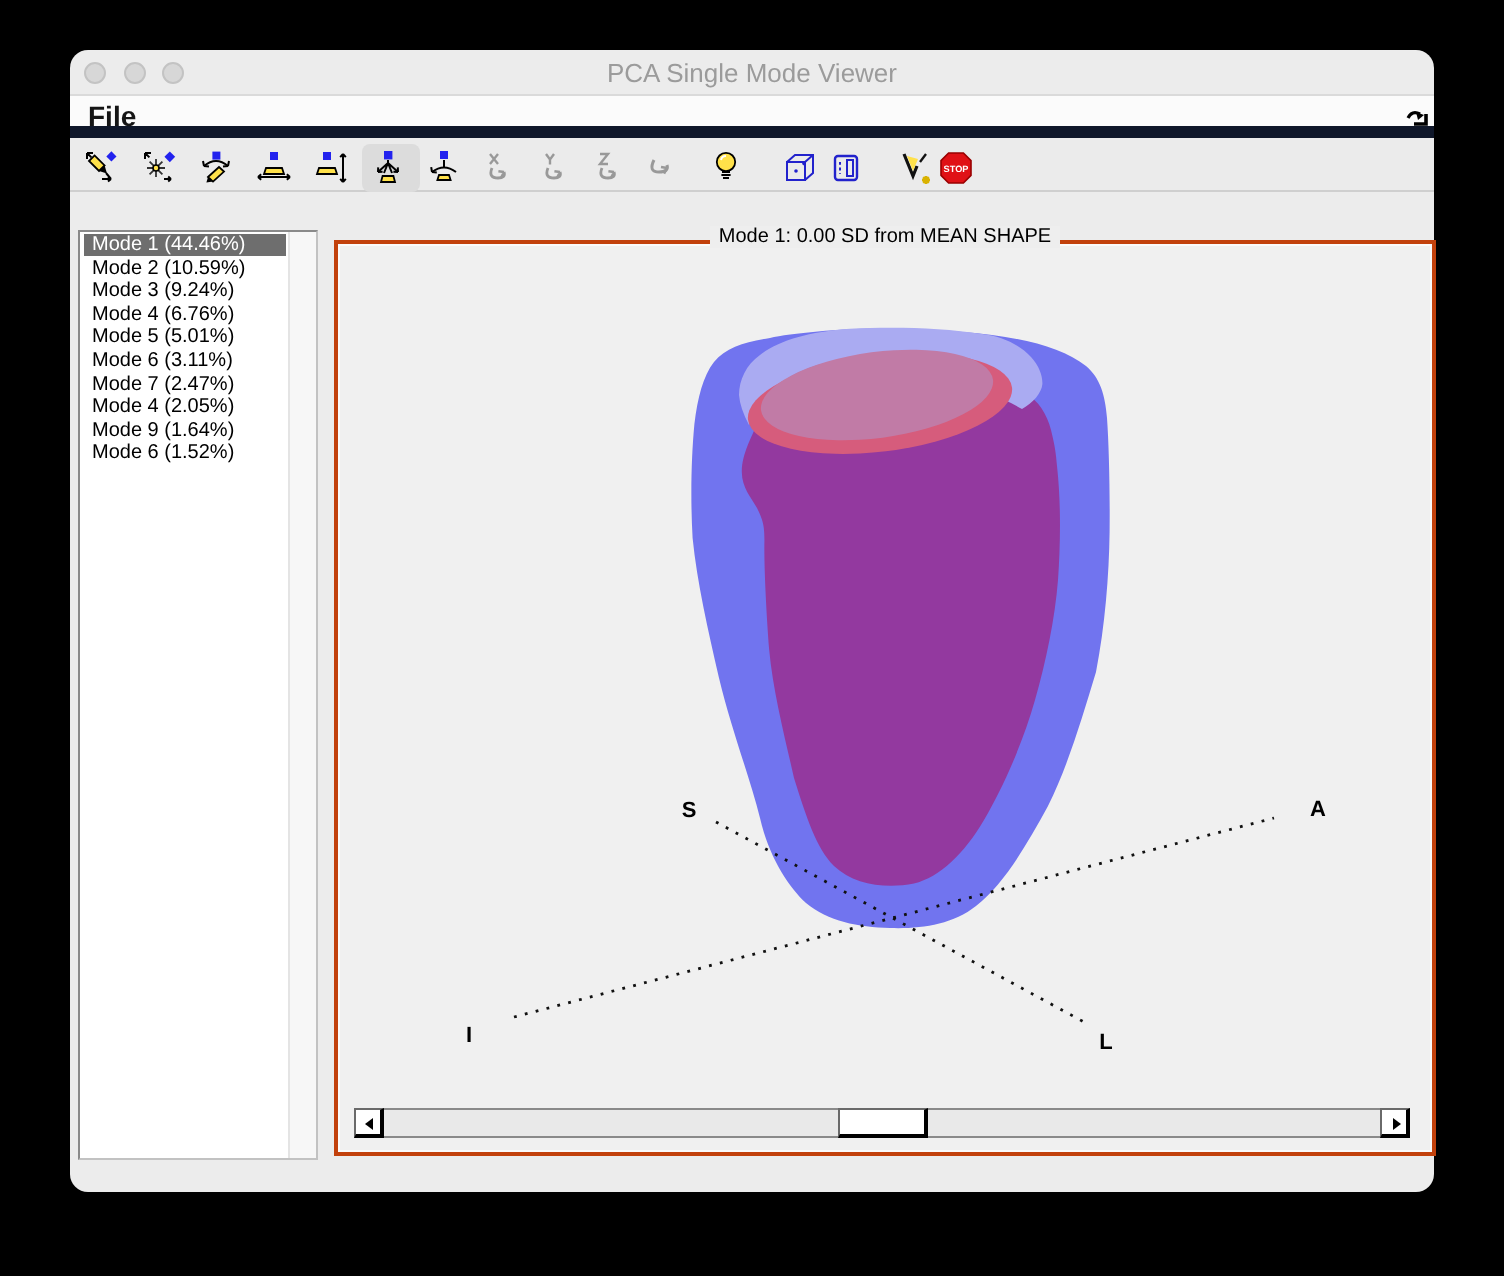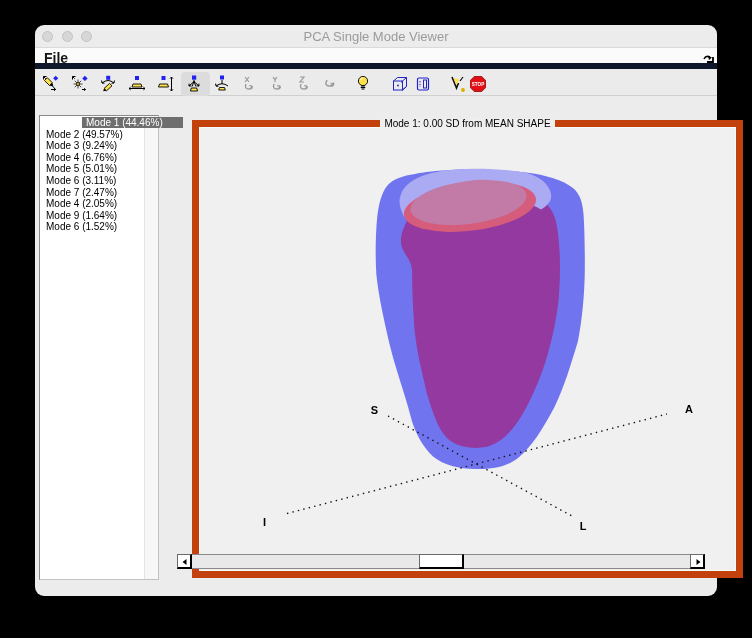--- a/index.html
+++ b/index.html
@@ -20,24 +20,24 @@
     background:#ebebeb; border-bottom:1px solid #cfcfcf; }
   .ticon { position:absolute; top:6px; width:18px; height:18px; }
   #selbg { position:absolute; left:146px; top:3px; width:29px; height:24px;
     background:#dcdcdc; border-radius:4px; }
   #listbox { position:absolute; left:4px; top:90px; width:120px; height:465px;
     background:#fff; border:1px solid; border-color:#8a8a8a #c2c2c2 #c2c2c2 #8a8a8a; }
   #listbox .vsb { position:absolute; right:0; top:0; width:14px; height:100%;
     background:#f7f7f7; border-left:1px solid #e4e4e4; }
   .li { position:absolute; left:2px; width:101px; height:11px; font-size:10px;
     line-height:11.5px; padding-left:4px; color:#000; white-space:nowrap; }
-  .li.sel { background:#6e6e6e; color:#fff;margin-left:40px; }
+  .li.sel { background:#6e6e6e; color:#fff; }
   #panel { position:absolute; left:132px; top:95px; width:551px; height:458px;
-    background:#f0f0f0; border:7px solid #c2410c;
-    box-shadow: inset 1px 1px 0 #fafafa, inset -1px -1px 0 #fafafa; margin-left: 25px; }
+    background:#f0f0f0; border:2px solid #c2410c;
+    box-shadow: inset 1px 1px 0 #fafafa, inset -1px -1px 0 #fafafa; }
   #ptitle { position:absolute; left:0; top:-9px; width:100%; text-align:center;
     font-size:10px; line-height:11px; }
   #ptitle span { font-weight:500; color:#000; background:#eeeeee; padding:0 4px; }
   #canvas { position:absolute; left:0; top:0; width:543px; height:456px; }
   #sbar { position:absolute; left:142px; top:529px; width:528px; height:15px;
     background:#e9e9e9; border:1px solid #8a8a8a; }
   .sbtn { position:absolute; top:-1px; width:15px; height:15px; background:#fff;
     border:1px solid #6a6a6a; border-right:2px solid #000; border-bottom:2px solid #000; }
   .sbtn svg { position:absolute; left:3px; top:3px; }
   #sthumb { position:absolute; left:241px; top:-1px; width:45px; height:15px; background:#fff;
@@ -152,21 +152,21 @@
       <path d="M13,13 l0,4 M11,15 l4,0 M11.6,13.6 l2.8,2.8 M14.4,13.6 l-2.8,2.8" stroke="#d9b200" stroke-width="1.2"></path>
     </svg>
     <svg class="ticon" style="left:434px" viewBox="0 0 18 18">
       <polygon points="5.3,1.5 12.7,1.5 16.5,5.3 16.5,12.7 12.7,16.5 5.3,16.5 1.5,12.7 1.5,5.3" fill="#e01116" stroke="#900" stroke-width="0.8"></polygon>
       <text x="9" y="11" font-size="4.6" font-weight="bold" fill="#fff" text-anchor="middle" font-family="Liberation Sans">STOP</text>
     </svg>
   </div>
   <div id="listbox">
     <div class="vsb"></div>
     <div class="li sel" style="top:1px">Mode 1 (44.46%)</div>
-    <div class="li" style="top:12.6px">Mode 2 (49.57%)</div>
+    <div class="li" style="top:12.6px">Mode 2 (10.59%)</div>
     <div class="li" style="top:24.2px">Mode 3 (9.24%)</div>
     <div class="li" style="top:35.8px">Mode 4 (6.76%)</div>
     <div class="li" style="top:47.4px">Mode 5 (5.01%)</div>
     <div class="li" style="top:59px">Mode 6 (3.11%)</div>
     <div class="li" style="top:70.6px">Mode 7 (2.47%)</div>
     <div class="li" style="top:82.2px">Mode 4 (2.05%)</div>
     <div class="li" style="top:93.8px">Mode 9 (1.64%)</div>
     <div class="li" style="top:105.4px">Mode 6 (1.52%)</div>
   </div>
   <div id="panel">

